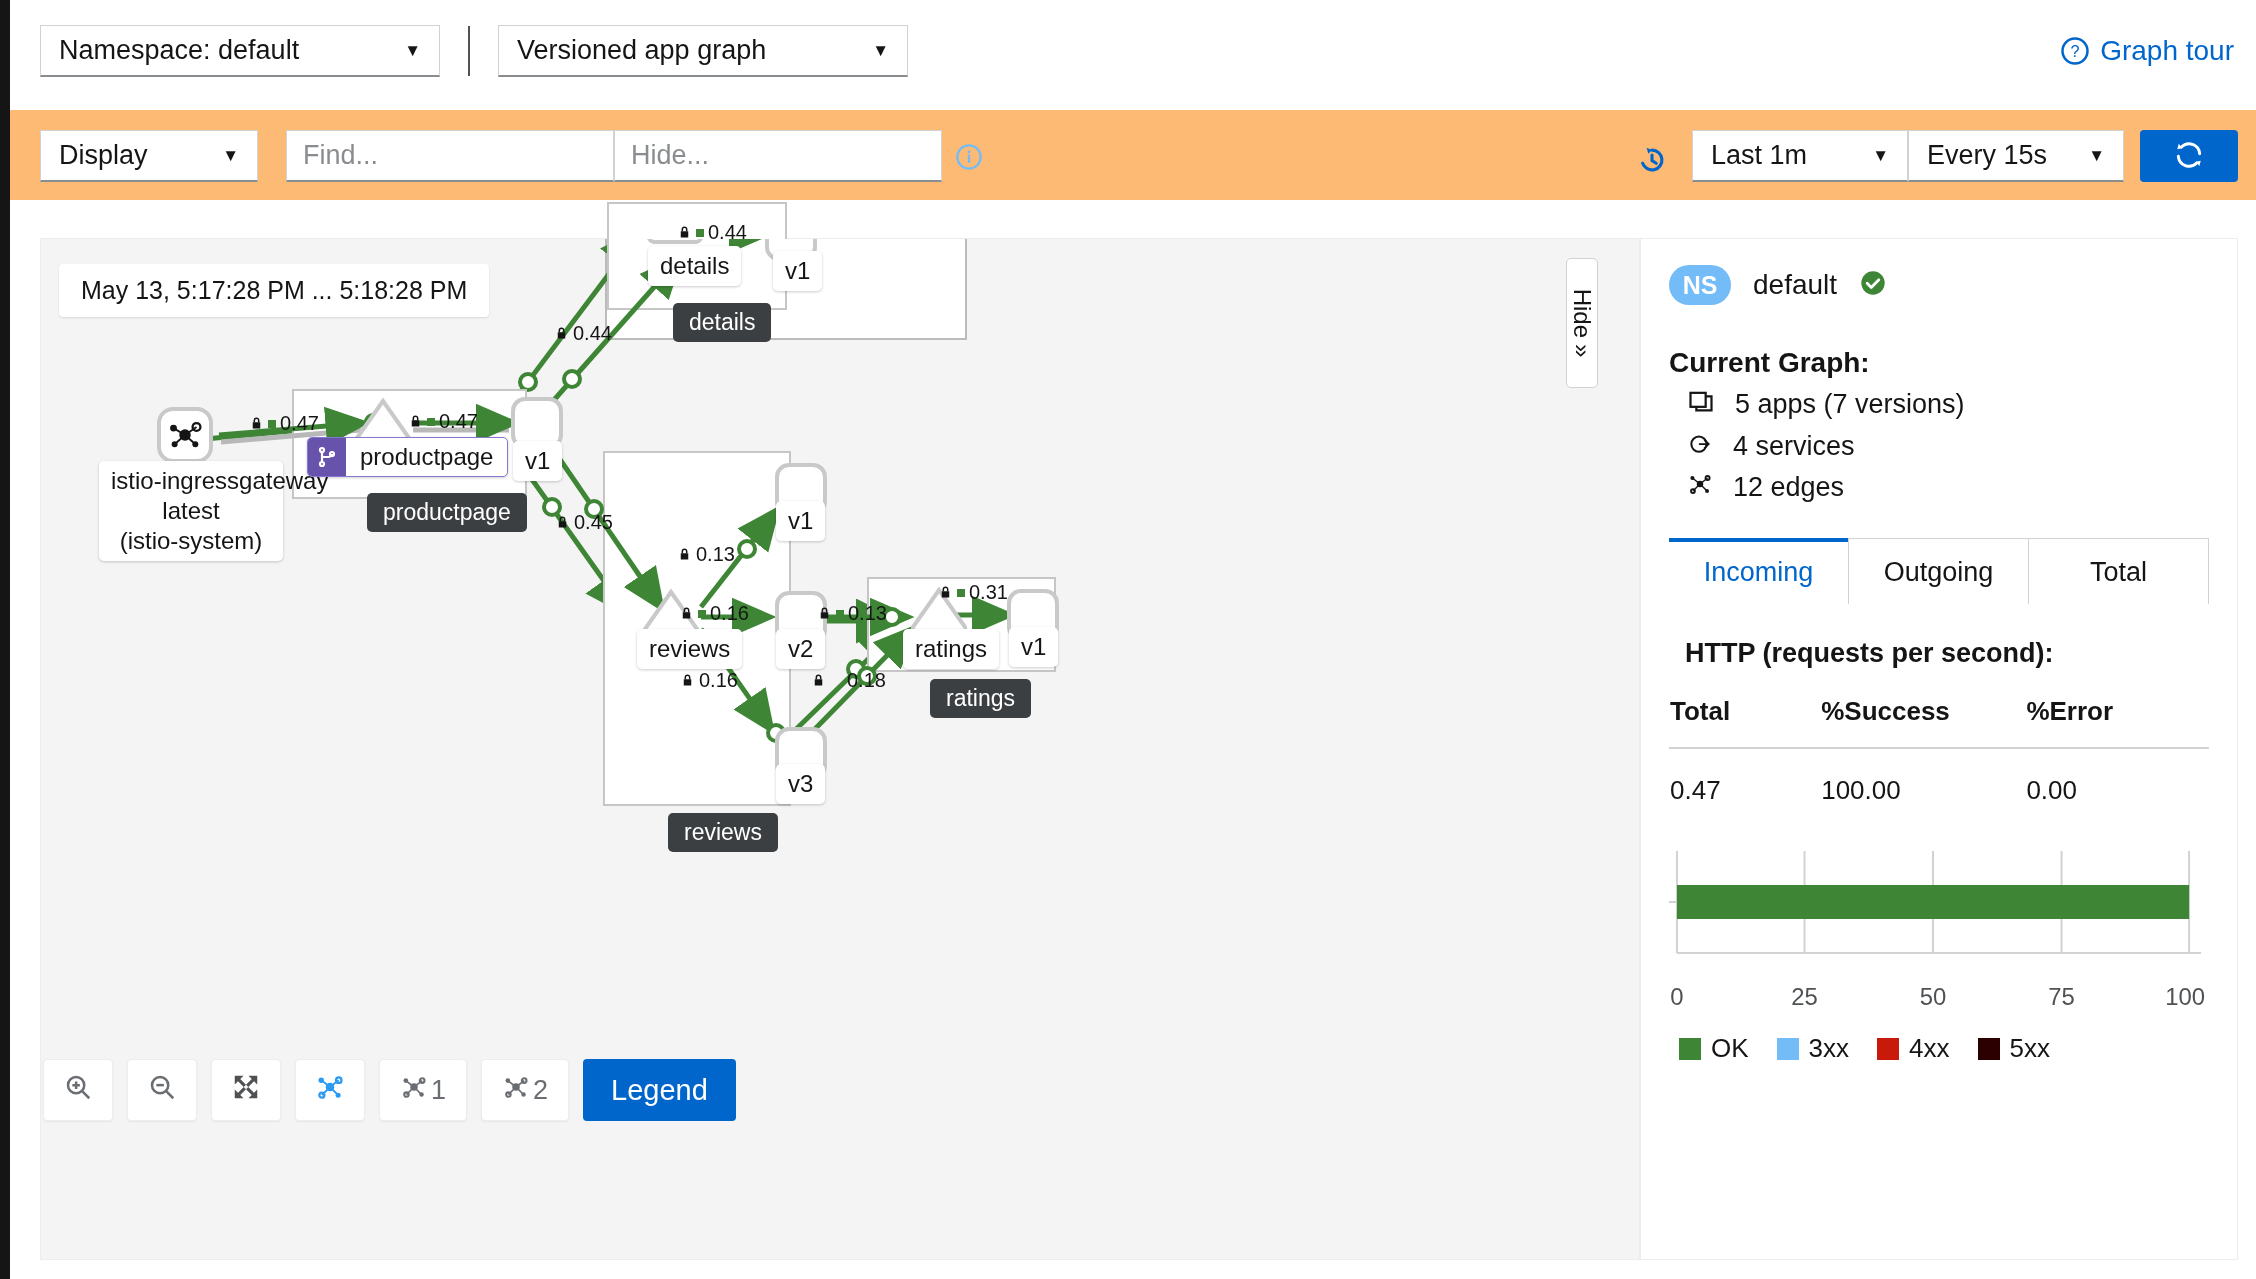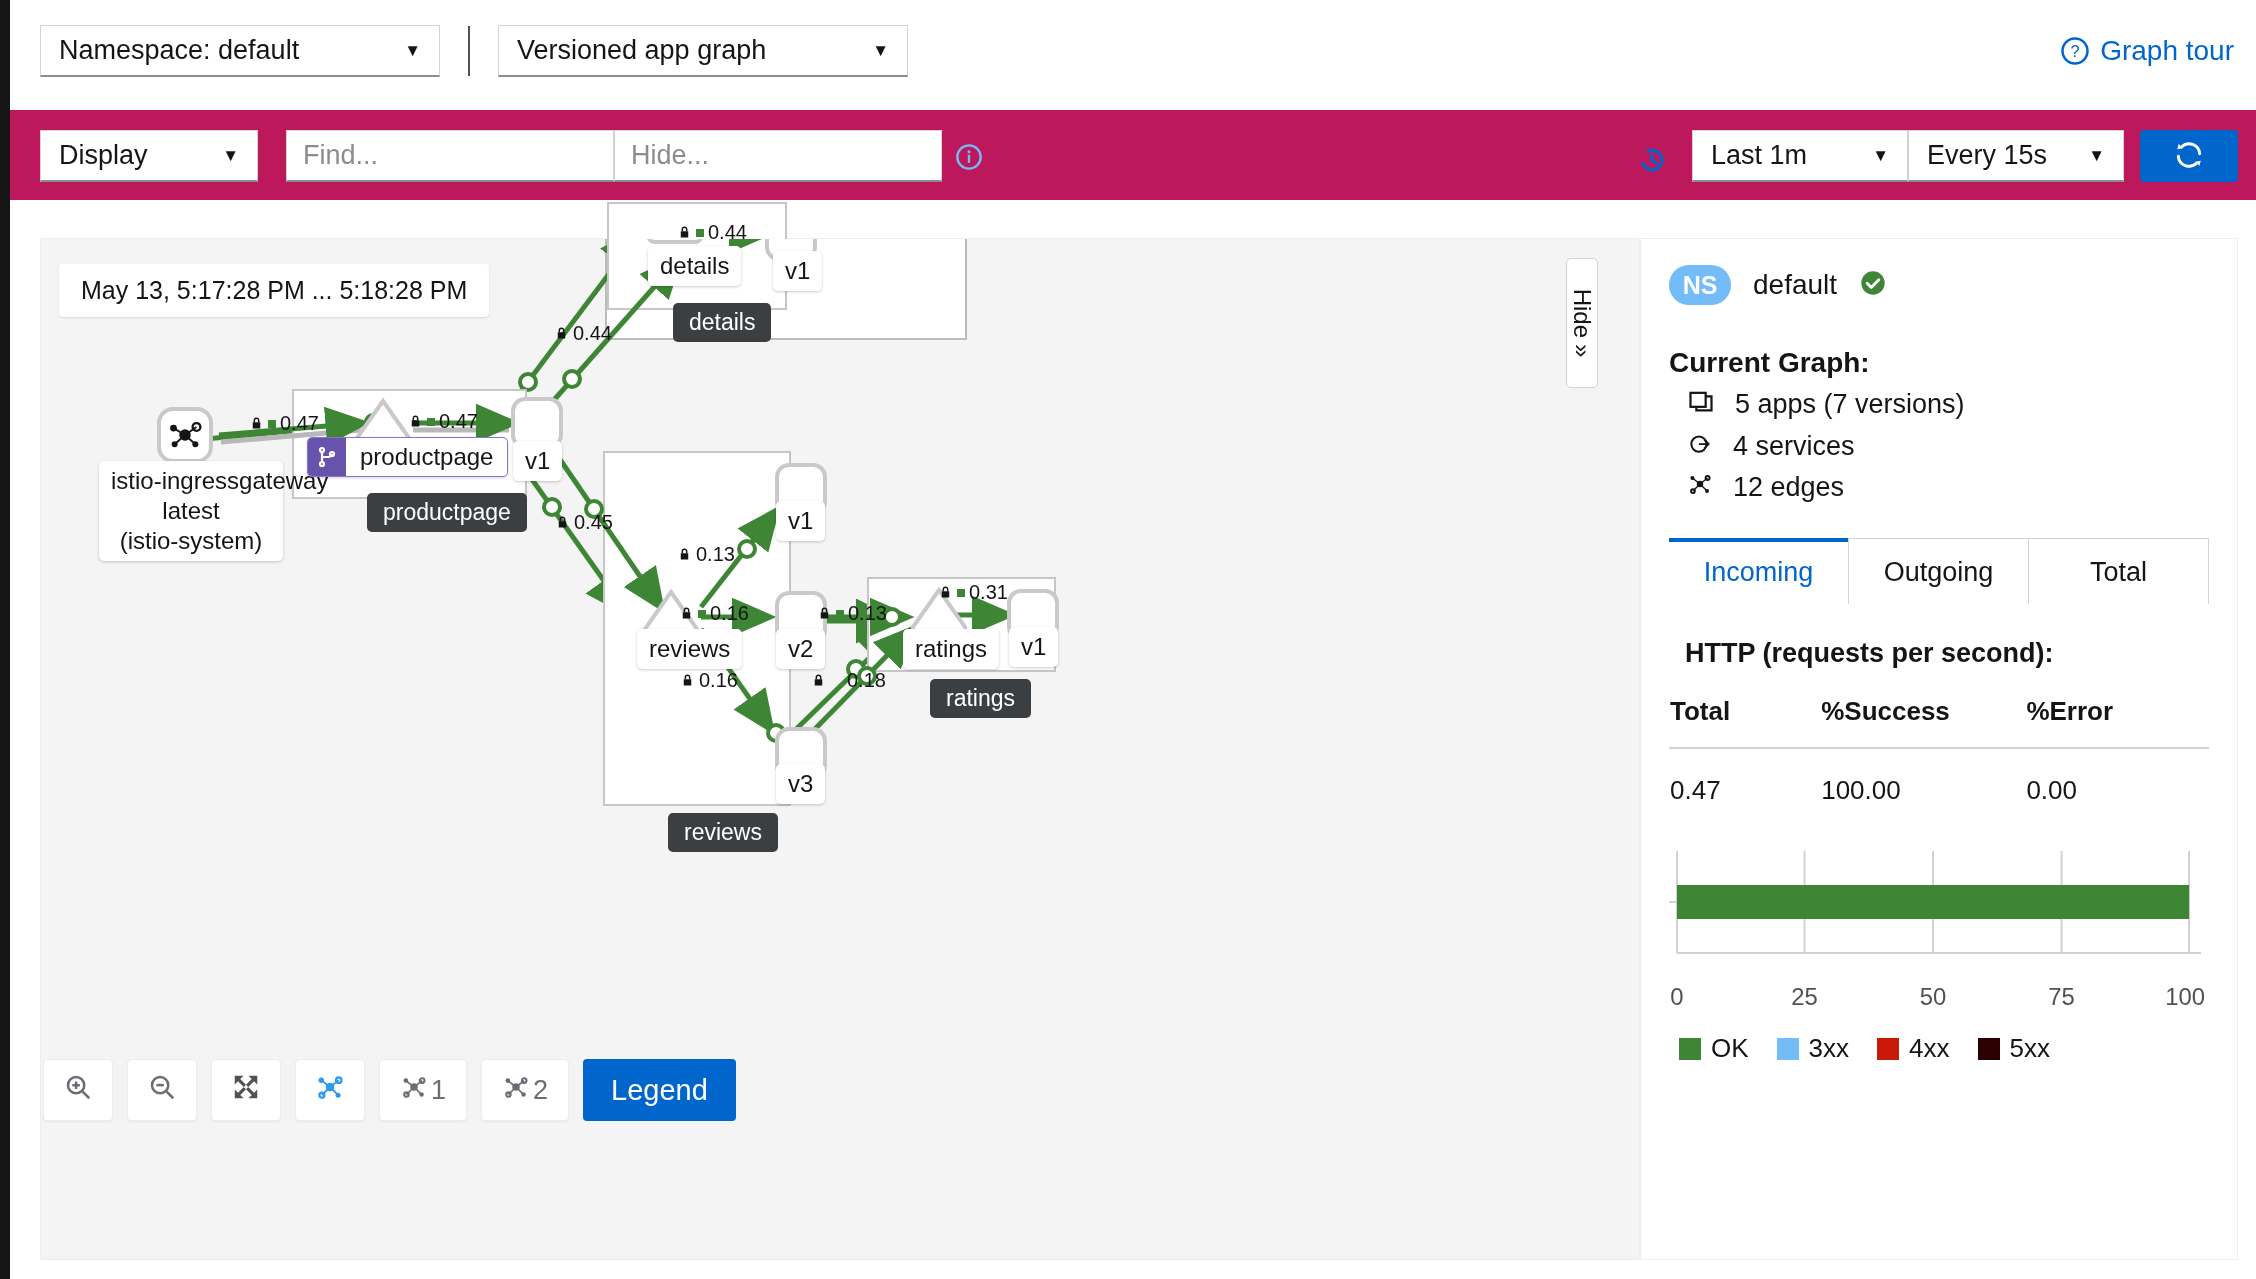--- a/index.html
+++ b/index.html
@@ -29,21 +29,21 @@
   .divider-v { position:absolute; left:458px; top:26px; width:2px; height:50px; background:#4f5255; }
 
   .graph-tour {
     position:absolute; right:22px; top:25px; height:52px;
     display:flex; align-items:center; gap:10px;
     color:#0066cc; font-size:28px; cursor:pointer; white-space:nowrap;
   }
   .graph-tour svg { display:block; }
 
   
-  .toolbar2 { position:absolute; left:10px; top:110px; right:0; height:90px; background:#be185d; }
+  .toolbar2 { position:absolute; left:10px; top:110px; right:0; height:90px; background:#fdba74; }
   #display-select { left:30px; top:20px; width:218px; height:52px; }
   .text-input {
     position:absolute; top:20px; height:52px; background:#fff;
     border:1px solid #d2d2d2; border-bottom:2px solid #8a8d90;
     padding:0 16px; font-size:27px; color:#151515;
     outline:none; font-family:"Liberation Sans", sans-serif;
   }
   .text-input::placeholder { color:#8a8d90; }
   #find-input { left:276px; width:328px; }
   #hide-input { left:604px; width:328px; }

